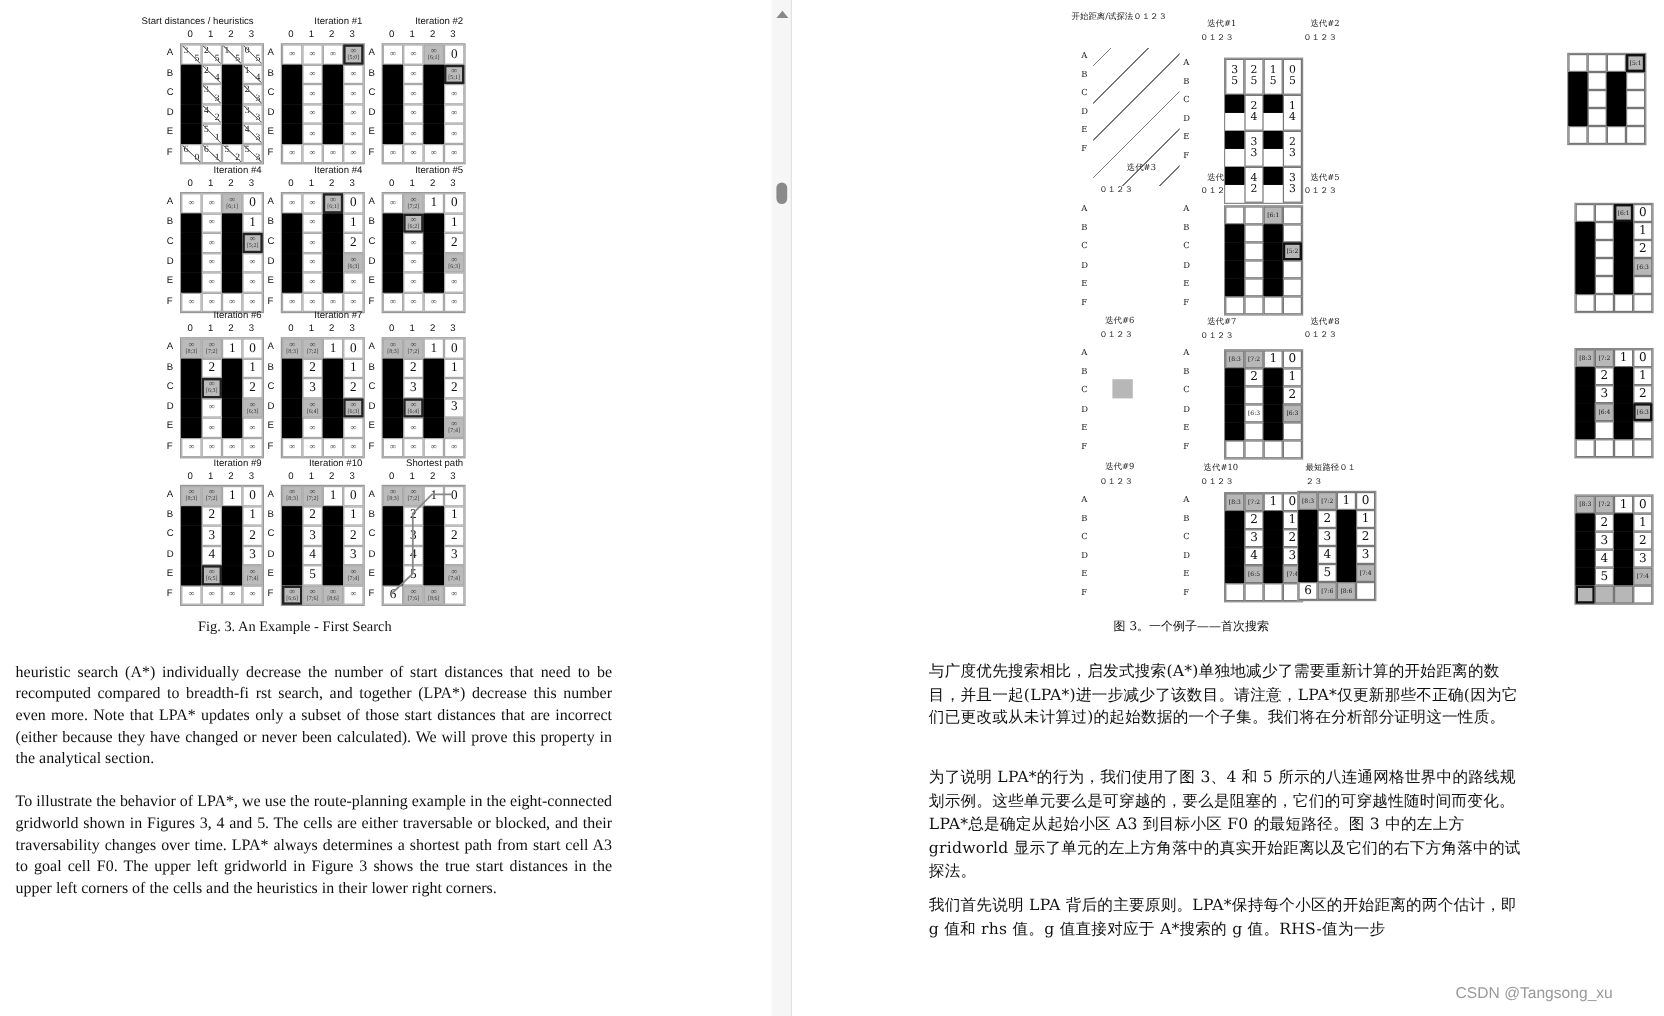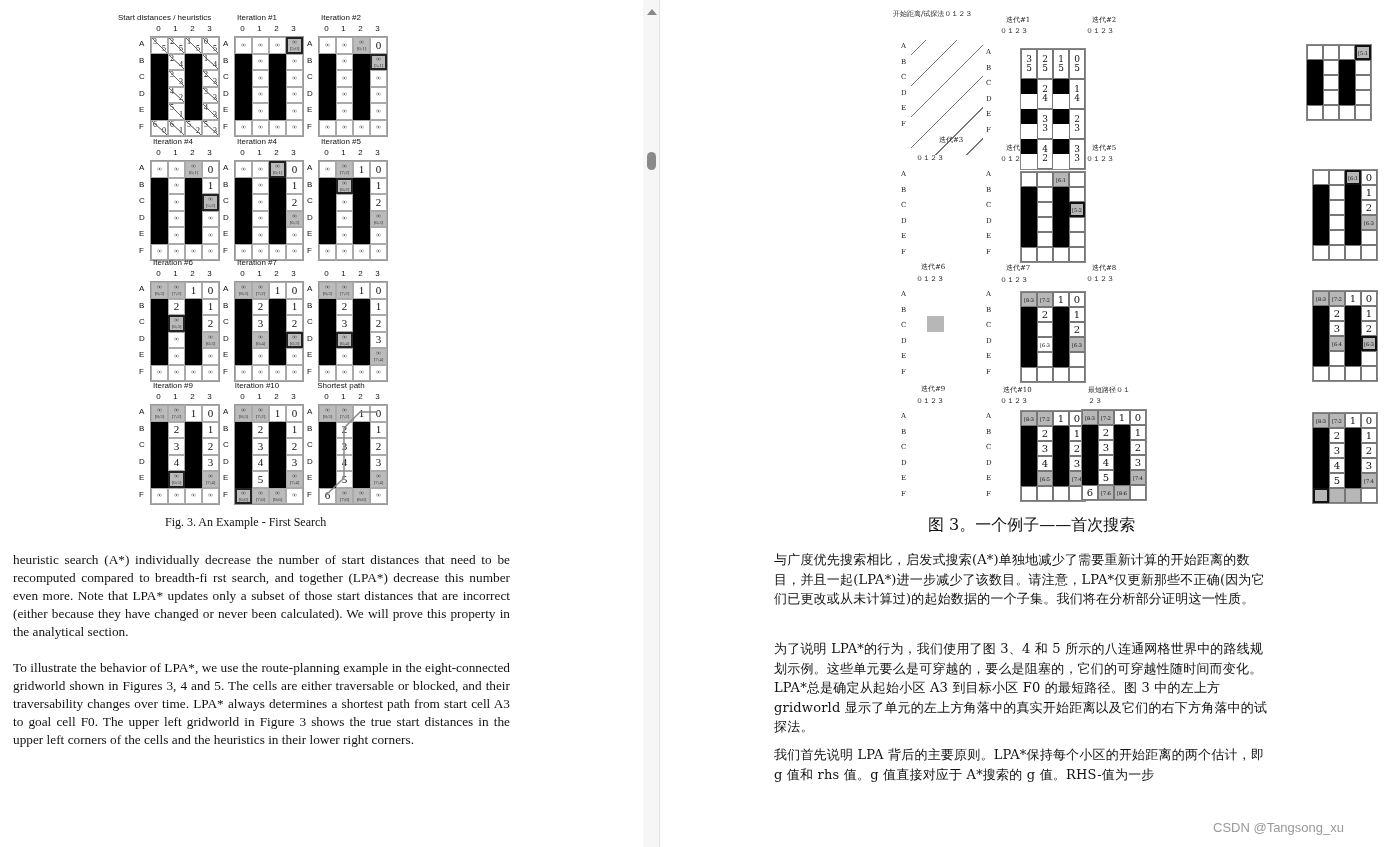--- a/index.html
+++ b/index.html
@@ -6,21 +6,21 @@
 body{width:1387px;height:847px;overflow:hidden;background:#fff;position:relative;font-family:"Liberation Serif",serif;color:#111}
 .pane{position:absolute;top:0;height:847px;background:#fff}
 #left{left:0;width:643px}
 #right{left:660px;width:727px}
 #scroll{position:absolute;left:643px;top:0;width:17px;height:847px;background:#f6f6f6;border-right:1px solid #e2e2e2}
 #scroll .up{position:absolute;left:4px;top:9px;width:0;height:0;border-left:5px solid transparent;border-right:5px solid transparent;border-bottom:6px solid #888}
 #scroll .thumb{position:absolute;left:4px;top:152px;width:9px;height:18px;border-radius:5px;background:#8a8a8a}
 
 
 .fig{position:absolute;font-family:"Liberation Sans",sans-serif}
-.ptitle{position:absolute;font-size:8px;text-align:center;width:90px;white-space:nowrap}
+.ptitle{position:absolute;font-size:8px;text-align:right;width:90px;white-space:nowrap}
 .cols{position:absolute;font-size:8px;display:flex}
 .cols span{width:17px;text-align:center}
 .rows{position:absolute;font-size:8px;display:flex;flex-direction:column}
 .rows span{height:16.5px;line-height:16.5px}
 .grid{position:absolute;display:grid;grid-template-columns:repeat(4,17px);grid-template-rows:repeat(6,16.5px);border:1px solid #999;background:#fff}
 .cell{border:0.5px solid #aaa;font-family:"Liberation Serif",serif;font-size:11px;display:flex;align-items:center;justify-content:center;line-height:1;position:relative;flex-direction:column}
 .cell.b{background:#000;border-color:#000}
 .cell.g{background:#bbb}
 .cell.hl{outline:2px solid #222;outline-offset:-2px}
 .cell .inf{font-size:7px;color:#444}
@@ -908,21 +908,21 @@
   <div class="zh" style="left:1086px;top:274px">０１２３</div>
   <div style="position:absolute;left:927px;top:316px;width:17px;height:16px;background:#b7b7b7"></div>
   <div class="zh" style="left:921px;top:384px">迭代#9</div>
   <div class="zh" style="left:916px;top:396px">０１２３</div>
   <div class="zh" style="left:1003px;top:385px">迭代#10</div>
   <div class="zh" style="left:1000px;top:396px">０１２３</div>
   <div class="zh" style="left:1088px;top:385px">最短路径０１</div>
   <div class="zh" style="left:1088px;top:396px">２３</div>
 </div>
 
-<div class="caption" style="left:928px;top:515px;font-family:'DejaVu Serif',serif;font-size:16px">图 3。一个例子——首次搜索</div>
+<div class="caption" style="left:928px;top:515px;font-family:'DejaVu Serif',serif;font-size:10px">图 3。一个例子——首次搜索</div>
 
 <p class="zhpara" style="top:550px">与广度优先搜索相比，启发式搜索(A*)单独地减少了需要重新计算的开始距离的数目，并且一起(LPA*)进一步减少了该数目。请注意，LPA*仅更新那些不正确(因为它们已更改或从未计算过)的起始数据的一个子集。我们将在分析部分证明这一性质。</p>
 <p class="zhpara" style="top:639px">为了说明 LPA*的行为，我们使用了图 3、4 和 5 所示的八连通网格世界中的路线规划示例。这些单元要么是可穿越的，要么是阻塞的，它们的可穿越性随时间而变化。LPA*总是确定从起始小区 A3 到目标小区 F0 的最短路径。图 3 中的左上方 gridworld 显示了单元的左上方角落中的真实开始距离以及它们的右下方角落中的试探法。</p>
 <p class="zhpara" style="top:745px">我们首先说明 LPA 背后的主要原则。LPA*保持每个小区的开始距离的两个估计，即 g 值和 rhs 值。g 值直接对应于 A*搜索的 g 值。RHS-值为一步</p>
 
 <div id="watermark">CSDN @Tangsong_xu</div>
 
 <div class="zhrows" style="left: 901px; top: 42px;">
     <span>A</span>
     <span>B</span>

